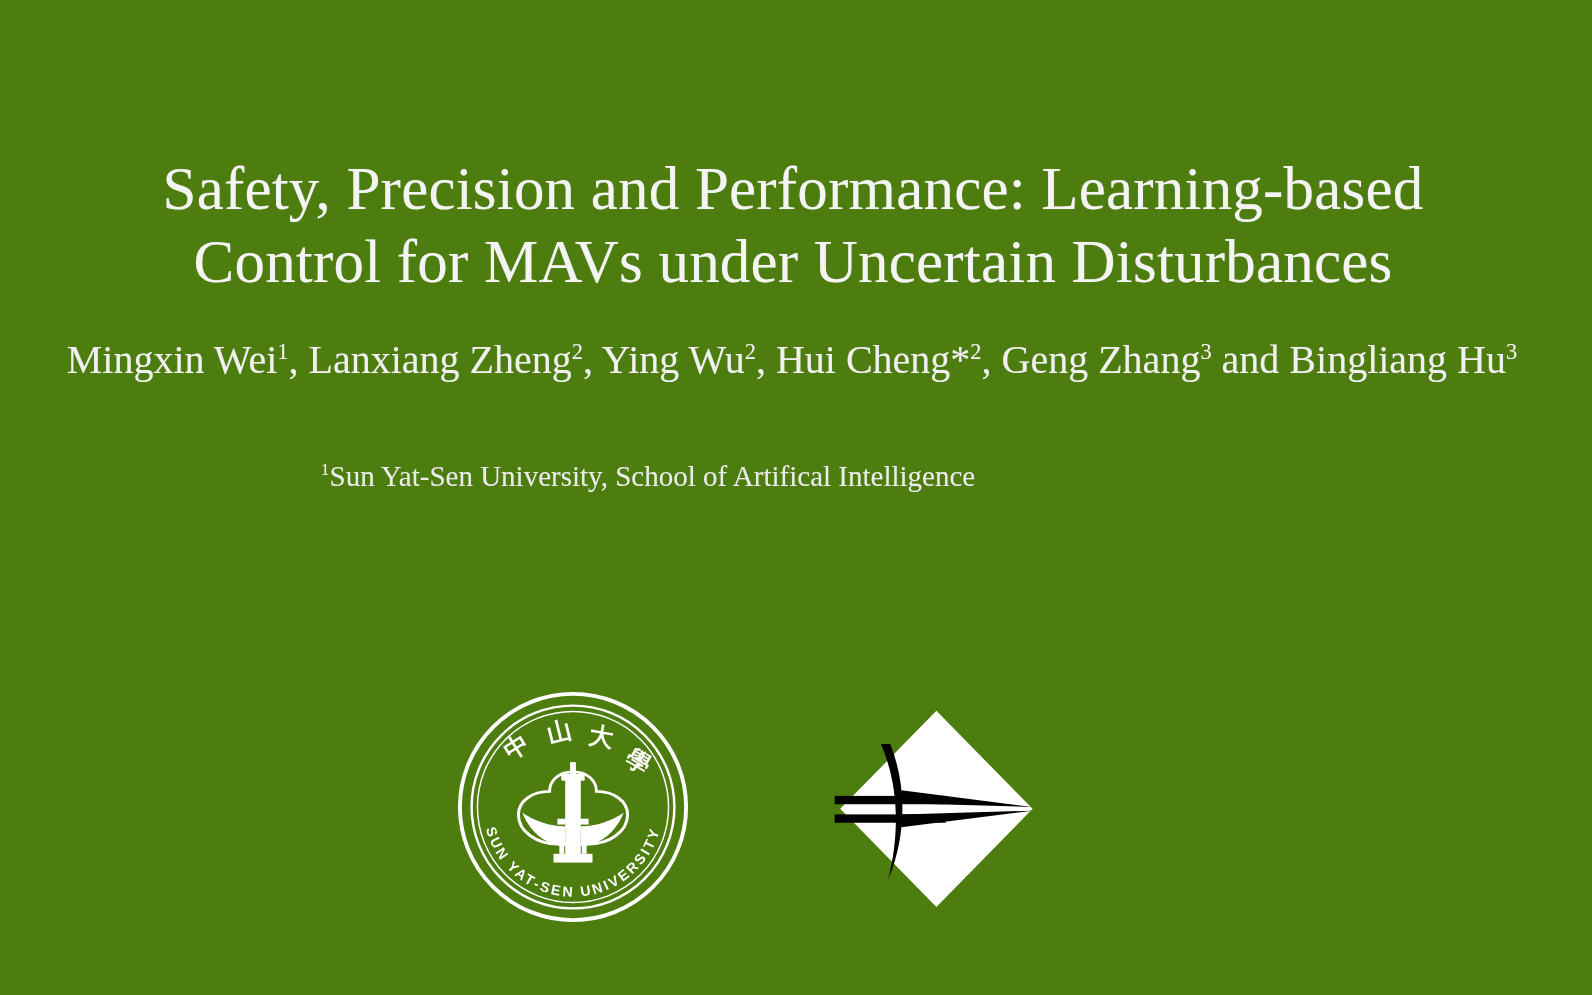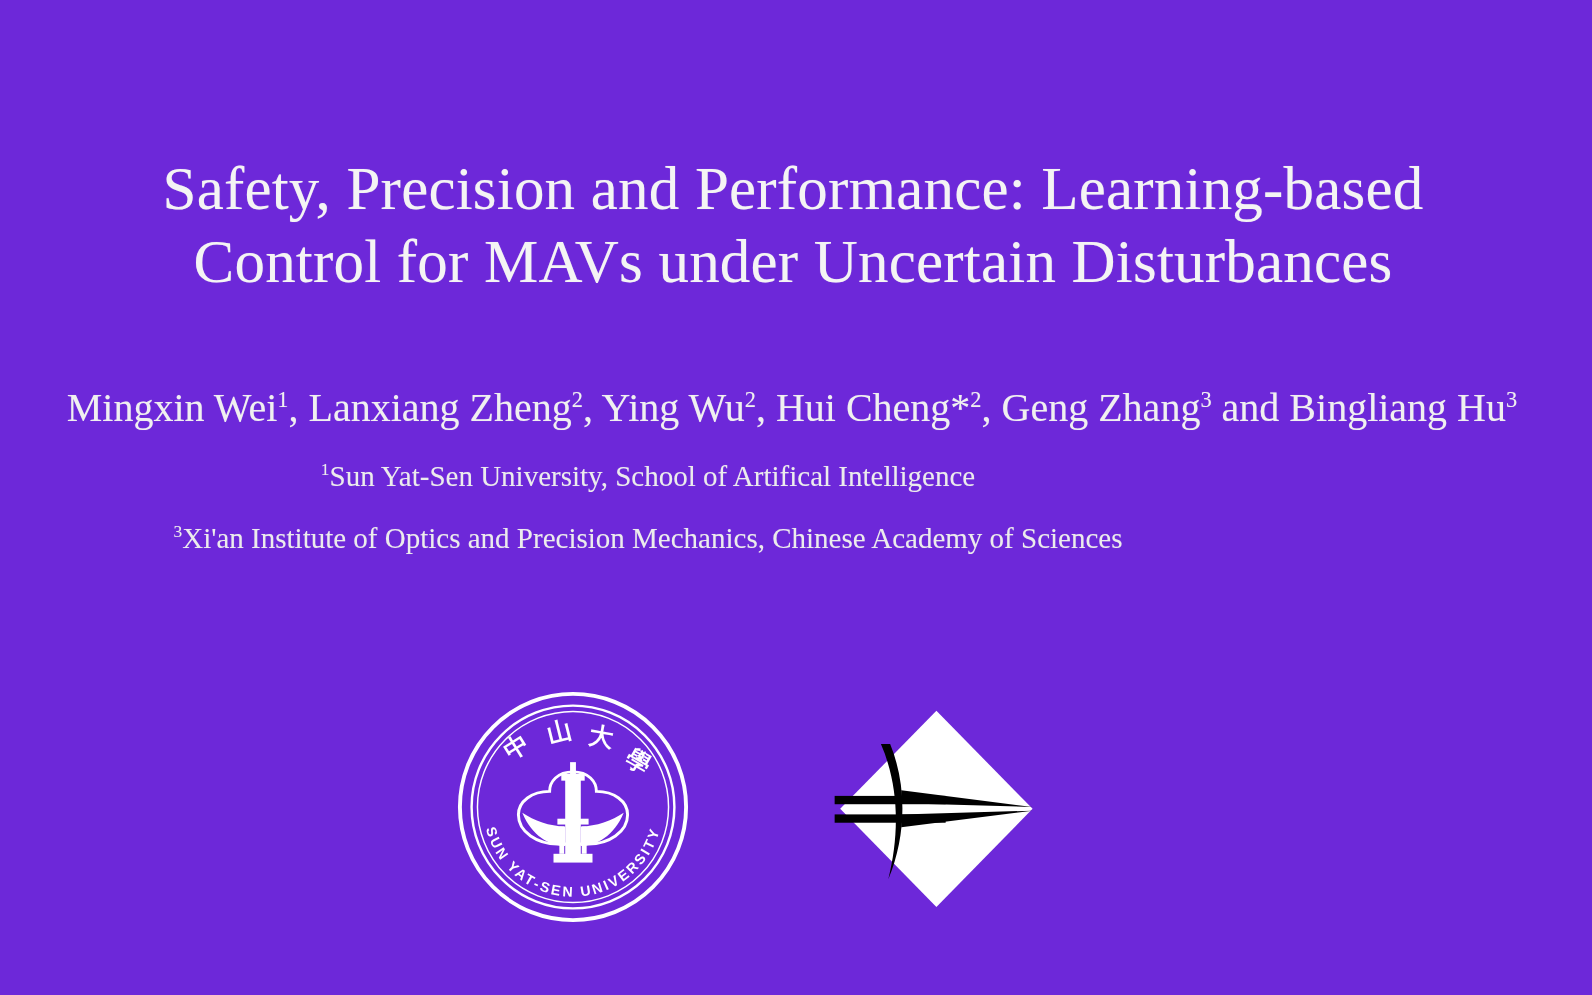--- a/index.html
+++ b/index.html
@@ -4,21 +4,21 @@
 <style>
   html, body {
     margin: 0;
     padding: 0;
     background: #000000;
   }
   #slide {
     position: relative;
     width: 1592px;
     height: 995px;
-    background: #6d28d9;
+    background: #4d7c0f;
     overflow: hidden;
     font-family: "Liberation Serif", "DejaVu Serif", serif;
     color: #f2f2f2;
     -webkit-font-smoothing: antialiased;
   }
 
   
   .title-block {
     position: absolute;
     top: 152px;
@@ -43,21 +43,21 @@
     top: 335px;
     left: 0;
     width: 1592px;
     text-align: center;
     font-size: 40px;
     line-height: 50px;
     white-space: nowrap;
     color: #f0f0f0;
     text-shadow: 0 0 1px rgba(255,255,255,0.3);
   }
-  .authors-line .inner { display: inline-block; margin-left: -8px; margin-top: 48px; }
+  .authors-line .inner { display: inline-block; margin-left: -8px; }
   sup.mark {
     font-size: 0.56em;
     vertical-align: super;
     line-height: 0;
   }
 
   
   .affiliations {
     position: absolute;
     top: 445px;
@@ -114,21 +114,20 @@
       <span>Lanxiang Zheng</span><sup class="mark">2</sup><span>,</span>
       <span>Ying Wu</span><sup class="mark">2</sup><span>,</span>
       <span>Hui Cheng*</span><sup class="mark">2</sup><span>,</span>
       <span>Geng Zhang</span><sup class="mark">3</sup><span></span>
       <span>and Bingliang Hu</span><sup class="mark">3</sup>
     </span>
   </div>
 
   <div class="affiliations">
     <div class="affil-line"><sup class="mark">1</sup><span>Sun Yat-Sen University, School of Artifical Intelligence</span></div>
-    <div class="affil-line"><sup class="mark">3</sup><span>Xi'an Institute of Optics and Precision Mechanics, Chinese Academy of Sciences</span></div>
   </div>
 
   <div class="logos">
 
     <div class="logo-seal">
       <svg viewBox="0 0 240 240" xmlns="http://www.w3.org/2000/svg">
         <defs>
           <path id="arcBottom" d="M 28 120 A 92 92 0 0 0 212 120" fill="none"></path>
         </defs>
 

